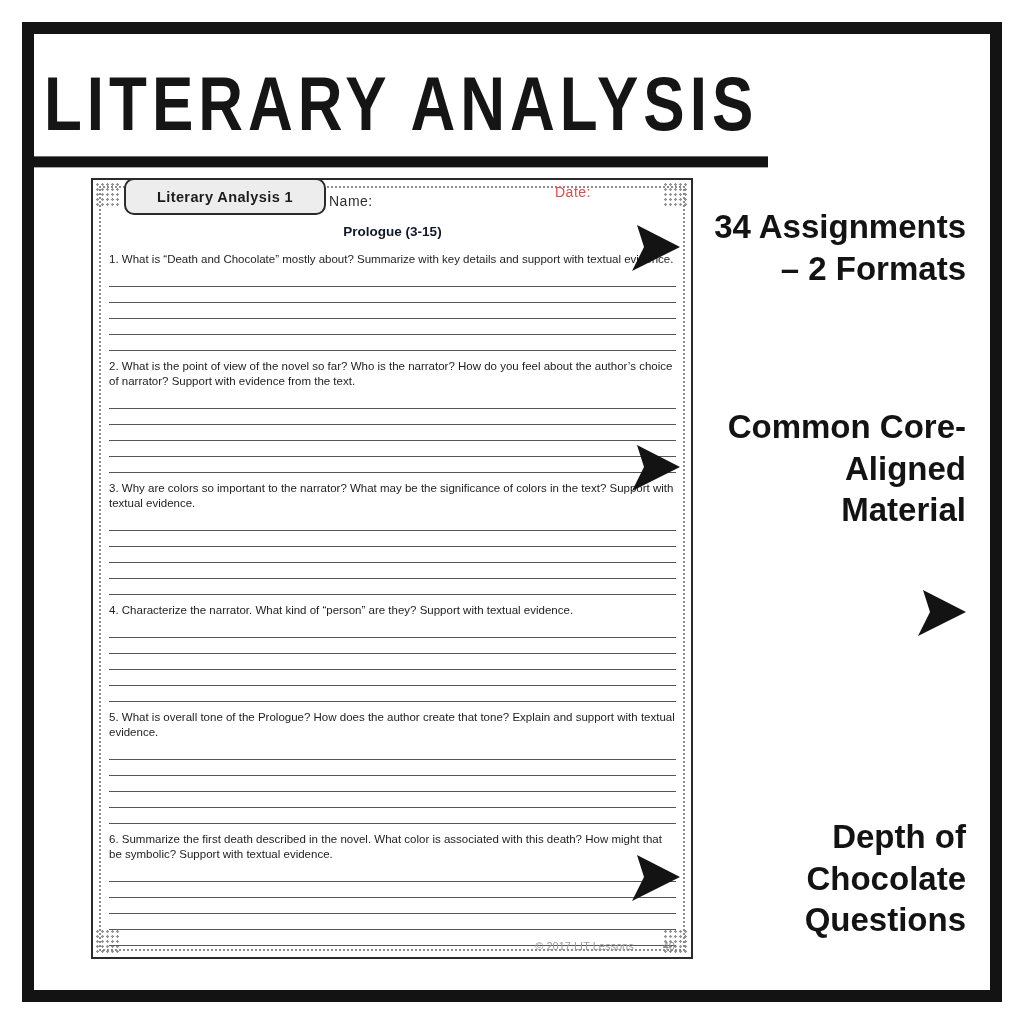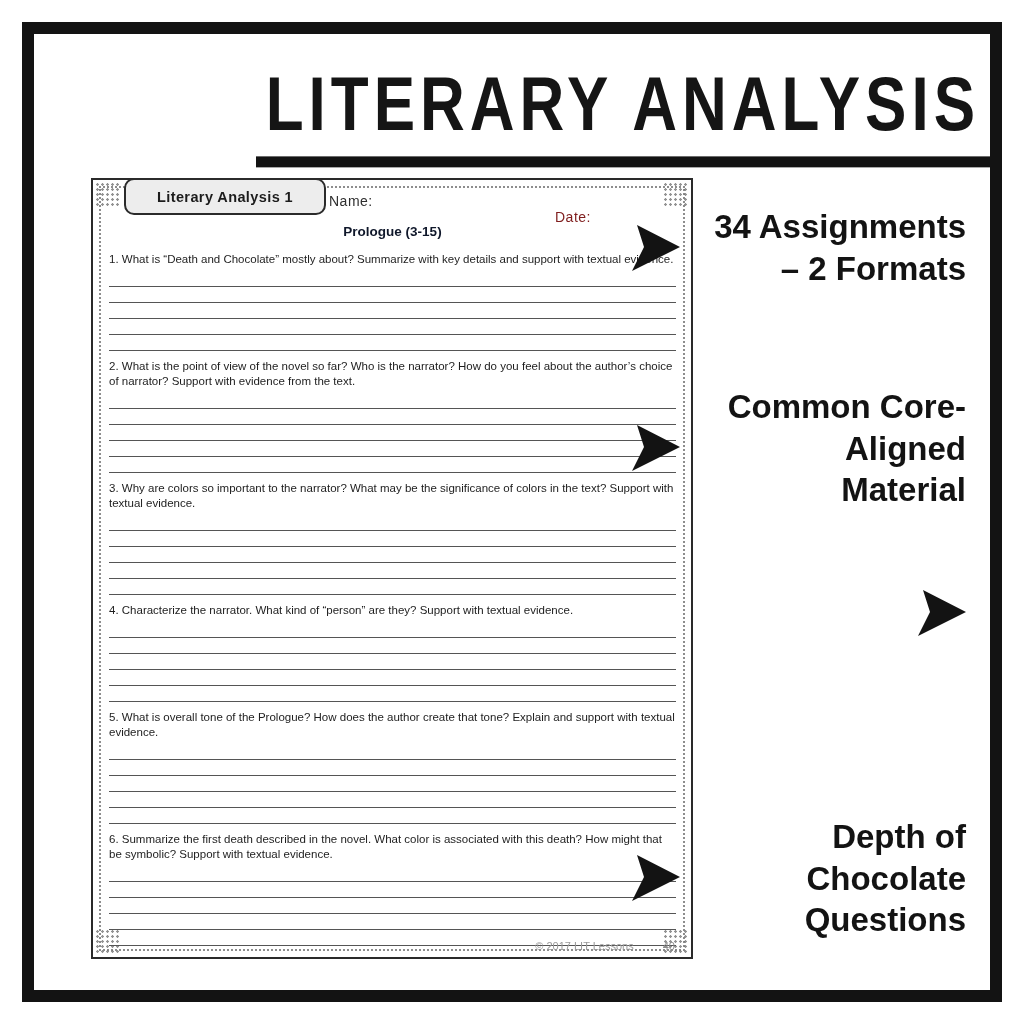--- a/index.html
+++ b/index.html
@@ -1,56 +1,56 @@
 <!DOCTYPE html>
 <html><head>
 <meta charset="utf-8">
 <style>
   html,body{margin:0;padding:0;background:#ffffff;}
   .canvas{position:relative;width:1024px;height:1024px;background:#ffffff;
           font-family:"Liberation Sans",sans-serif;color:#151515;overflow:hidden;}
   .frame{position:absolute;inset:22px;border:12px solid #131313;background:#ffffff;}
 
   
-  .title-wrap{position:absolute;top:26px;left:0;right:0;text-align:right;}
+  .title-wrap{position:absolute;top:26px;left:0;right:0;text-align:left;}
   .poster-title{display:inline-block;margin:0;font-size:62px;font-weight:bold;
     letter-spacing:5px;white-space:nowrap;padding:0 10px 8px;
     border-bottom:9px solid #131313;transform:scaleY(1.22);transform-origin:center top;}
 
   
   .worksheet{position:absolute;left:28px;top:144px;width:598px;height:777px;
     border:2px solid #2a2a2a;background:#ffffff;margin-left:29px;}
   .ws-dots{position:absolute;inset:6px;border:2px dotted #8d8d8d;pointer-events:none;}
   .ws-corner{position:absolute;width:26px;height:26px;opacity:.75;
     background-image:radial-gradient(#6f6f6f 1px,transparent 1.5px);background-size:5px 5px;}
   .ws-corner.tl{left:2px;top:2px;} .ws-corner.tr{right:2px;top:2px;}
   .ws-corner.bl{left:2px;bottom:2px;} .ws-corner.br{right:2px;bottom:2px;}
 
   .ws-tab{position:absolute;left:31px;top:-2px;width:198px;height:33px;
     background:#ededed;border:2px solid #2b2b2b;border-radius:10px;
     display:flex;align-items:center;justify-content:center;
     font-size:14.5px;font-weight:bold;letter-spacing:.4px;color:#1c1c1c;z-index:2;}
   .ws-name{position:absolute;left:236px;top:13px;font-size:14px;color:#2f2f2f;letter-spacing:.5px;}
-  .ws-date{position:absolute;left:462px;top:29px;font-size:14px;color:#7f1d1d;letter-spacing:.5px;}
+  .ws-date{position:absolute;left:462px;top:4px;font-size:14px;color:#ef4444;letter-spacing:.5px;}
 
   .ws-body{position:absolute;left:16px;right:15px;top:44px;}
   .ws-title{text-align:center;font-size:13.5px;font-weight:bold;margin:0 0 13px;color:#0f172a;}
 
   .question{margin-bottom:8px;}
   .q-text{margin:0 0 4px;font-size:11.5px;line-height:15px;color:#1d1d1d;}
   .q-lines .line{height:15px;border-bottom:1px solid #555555;}
 
   .ws-footer{position:absolute;right:16px;bottom:5px;font-size:11px;color:#9a9a9a;}
   .ws-footer .page-num{margin-left:26px;color:#8d8d8d;}
 
   
   .callouts{position:absolute;inset:0;pointer-events:none;}
   .callout{position:absolute;right:24px;display:flex;align-items:center;gap:20px;}
   .callout:nth-child(1){top:172px;}
-  .callout:nth-child(2){top:352px;justify-content:center;}
+  .callout:nth-child(2){top:372px;justify-content:center;}
   .callout:nth-child(3){top:556px;}
   .callout:nth-child(4){top:782px;}
   .arrow{width:48px;height:46px;flex:0 0 auto;}
   .arrow polygon{fill:#131313;}
   .callout-text{width:266px;text-align:right;font-size:33px;font-weight:bold;
     line-height:1.26;color:#131313;letter-spacing:0;}
 </style>
 </head>
 <body>
 

